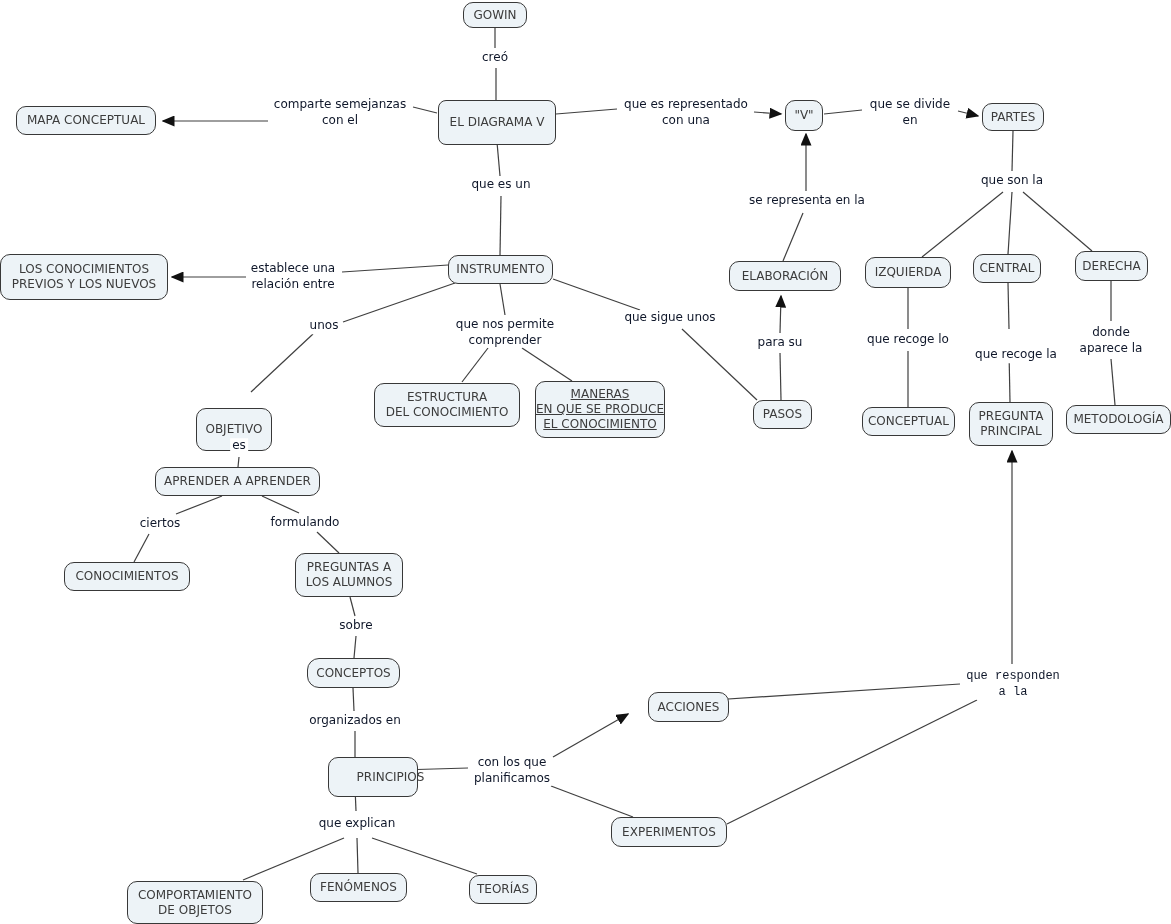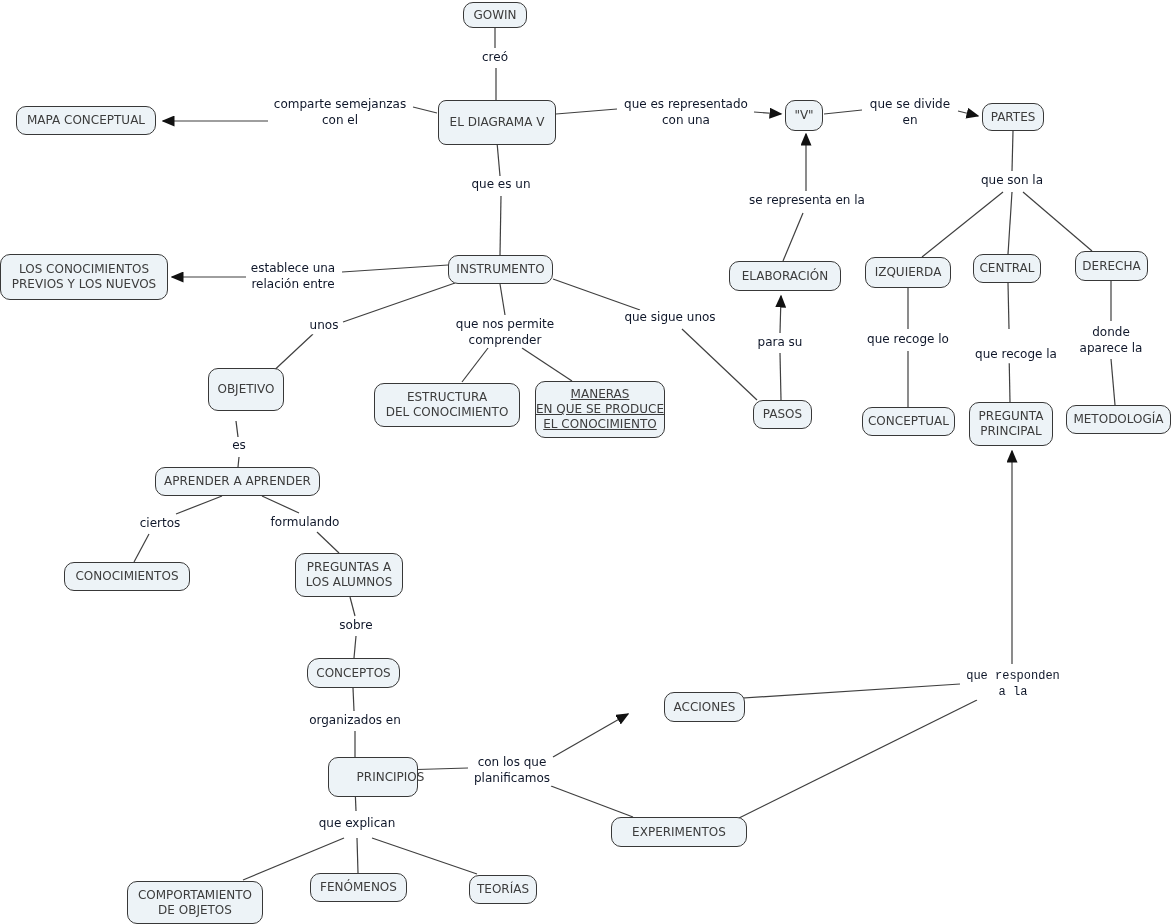--- a/index.html
+++ b/index.html
@@ -94,29 +94,29 @@
       <div class="node" style="left: 374px; top: 383px; width: 146px; height: 44px;">ESTRUCTURA
 DEL CONOCIMIENTO</div>
       <div class="node" style="left: 535px; top: 381px; width: 130px; height: 57px; text-decoration: underline;">MANERAS
 EN QUE SE PRODUCE
 EL CONOCIMIENTO</div>
       <div class="node" style="left: 753px; top: 400px; width: 59px; height: 29px;">PASOS</div>
       <div class="node" style="left: 862px; top: 407px; width: 93px; height: 29px;">CONCEPTUAL</div>
       <div class="node" style="left: 969px; top: 402px; width: 84px; height: 44px;">PREGUNTA
 PRINCIPAL</div>
       <div class="node" style="left: 1066px; top: 405px; width: 105px; height: 29px; text-align: right;">METODOLOGÍA</div>
-      <div class="node" style="left: 196px; top: 368px; width: 76px; height: 43px; margin-left: 12px;">OBJETIVO</div>
+      <div class="node" style="left: 196px; top: 408px; width: 76px; height: 43px;">OBJETIVO</div>
       <div class="node" style="left: 155px; top: 467px; width: 165px; height: 29px;">APRENDER A APRENDER</div>
       <div class="node" style="left: 64px; top: 562px; width: 126px; height: 29px;">CONOCIMIENTOS</div>
       <div class="node" style="left: 295px; top: 553px; width: 108px; height: 44px;">PREGUNTAS A
 LOS ALUMNOS</div>
       <div class="node" style="left: 307px; top: 658px; width: 93px; height: 30px; border-radius: 12px;">CONCEPTOS</div>
       <div class="node" style="left: 328px; top: 757px; width: 90px; height: 40px; padding-left: 35px;">PRINCIPIOS</div>
-      <div class="node" style="left: 664px; top: 692px; width: 81px; height: 30px; text-align: right;">ACCIONES</div>
-      <div class="node" style="left: 611px; top: 817px; width: 136px; height: 30px;">EXPERIMENTOS</div>
+      <div class="node" style="left: 648px; top: 692px; width: 81px; height: 30px; text-align: right;">ACCIONES</div>
+      <div class="node" style="left: 611px; top: 817px; width: 116px; height: 30px;">EXPERIMENTOS</div>
       <div class="node" style="left: 127px; top: 881px; width: 136px; height: 43px;">COMPORTAMIENTO
 DE OBJETOS</div>
       <div class="node" style="left: 310px; top: 873px; width: 97px; height: 29px;">FENÓMENOS</div>
       <div class="node" style="left: 469px; top: 875px; width: 68px; height: 29px;">TEORÍAS</div>
     </div>
   <div id="phrase-layer">
       <div class="phrase" style="left: 495px; top: 58px;">creó</div>
       <div class="phrase" style="left: 340px; top: 112px;">comparte semejanzas
 con el</div>
       <div class="phrase" style="left: 686px; top: 112px;">que es representado

